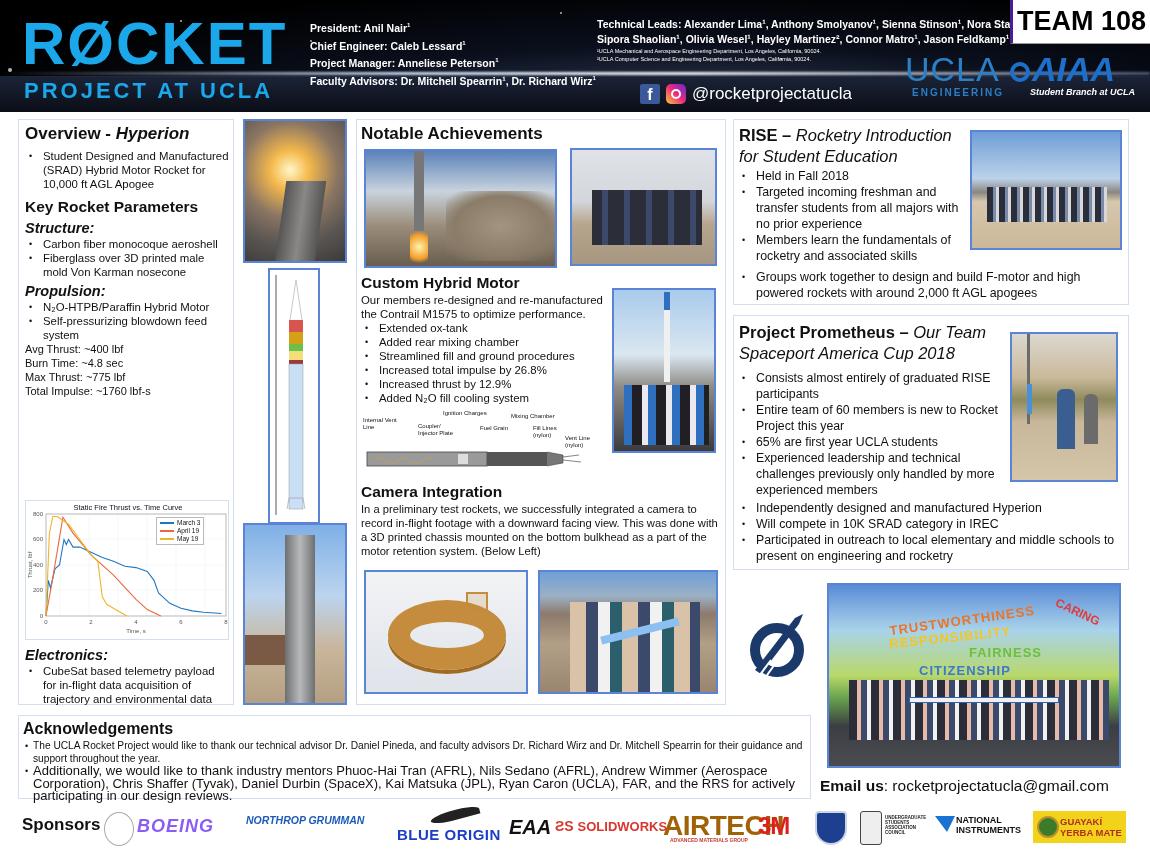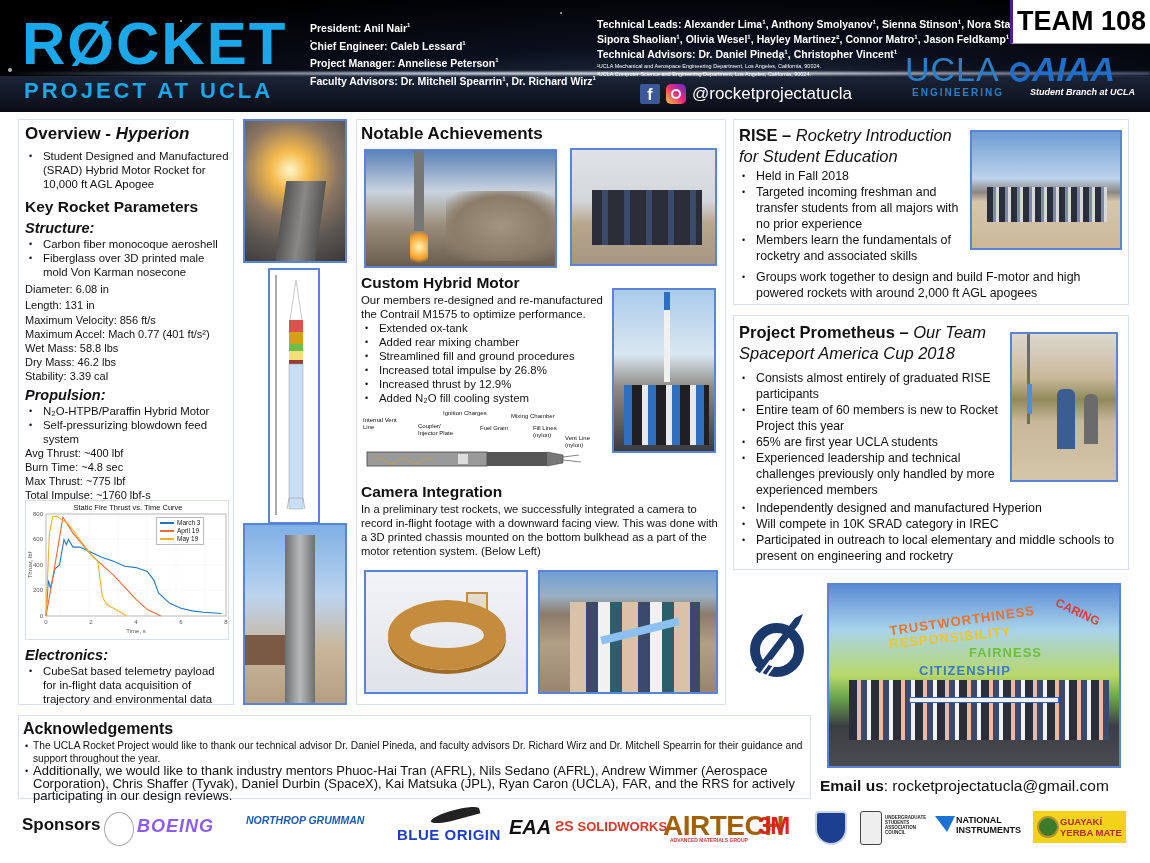--- a/index.html
+++ b/index.html
@@ -64,21 +64,20 @@
     <div class="abs" style="left:310px;top:18px">
       <div class="hdr-line"><span>President: Anil Nair</span><span class="sup">1</span></div>
       <div class="hdr-line"><span>Chief Engineer:  Caleb Lessard</span><span class="sup">1</span></div>
       <div class="hdr-line"><span>Project Manager: Anneliese Peterson</span><span class="sup">1</span></div>
       <div class="hdr-line"><span>Faculty Advisors: Dr. Mitchell Spearrin¹, Dr. Richard Wirz</span><span class="sup">1</span></div>
     </div>
 
     <div class="abs" style="left:597px;top:17px">
       <div class="hdr-line">Technical Leads: Alexander Lima¹, Anthony Smolyanov¹, Sienna Stinson¹, Nora Stacy¹,</div>
       <div class="hdr-line">Sipora Shaolian¹, Olivia Wesel¹, Hayley Martinez², Connor Matro¹, Jason Feldkamp¹</div>
-      <div class="hdr-line">Technical Advisors: Dr. Daniel Pineda¹, Christopher Vincent¹</div>
       <div class="hdr-line" style="font-size:5.5px;line-height:8px;font-weight:normal">¹UCLA Mechanical and Aerospace Engineering Department, Los Angeles, California, 90024.</div>
       <div class="hdr-line" style="font-size:5.5px;line-height:8px;font-weight:normal">²UCLA Computer Science and Engineering Department, Los Angeles, California, 90024.</div>
     </div>
 
     <div id="social" class="abs">
       <div class="fb">f</div>
       <div class="ig">
           <span></span>
         </div>
       <span>@rocketprojectatucla</span>
@@ -96,29 +95,20 @@
       <div class="h1"><span>Overview - </span><i>Hyperion</i></div>
       <ul class="b" style="margin-top:5px">
         <li>Student Designed and Manufactured (SRAD) Hybrid Motor Rocket for 10,000 ft AGL Apogee</li>
       </ul>
       <div class="h1" style="margin-top:6px;font-size:15.5px">Key Rocket Parameters</div>
       <div class="h2" style="margin-top:2px">Structure:</div>
       <ul class="b">
         <li>Carbon fiber monocoque aeroshell</li>
         <li>Fiberglass over 3D printed male mold Von Karman nosecone</li>
       </ul>
-      <div style="margin-top:3px">
-        <div class="param">Diameter: 6.08 in</div>
-        <div class="param">Length: 131 in</div>
-        <div class="param" style="line-height:14px">Maximum Velocity: 856 ft/s</div>
-        <div class="param" style="line-height:14px">Maximum Accel: Mach 0.77 (401 ft/s²)</div>
-        <div class="param" style="line-height:14px">Wet Mass: 58.8 lbs</div>
-        <div class="param" style="line-height:14px">Dry Mass: 46.2 lbs</div>
-        <div class="param" style="line-height:14px">Stability: 3.39 cal</div>
-      </div>
       <div class="h2" style="margin-top:3px">Propulsion:</div>
       <ul class="b">
         <li>N₂O-HTPB/Paraffin Hybrid Motor</li>
         <li>Self-pressurizing blowdown feed system</li>
       </ul>
       <div>
         <div class="param" style="line-height:14px">Avg Thrust: ~400 lbf</div>
         <div class="param" style="line-height:14px">Burn Time: ~4.8 sec</div>
         <div class="param" style="line-height:14px">Max Thrust: ~775 lbf</div>
         <div class="param" style="line-height:14px">Total Impulse: ~1760 lbf-s</div>

